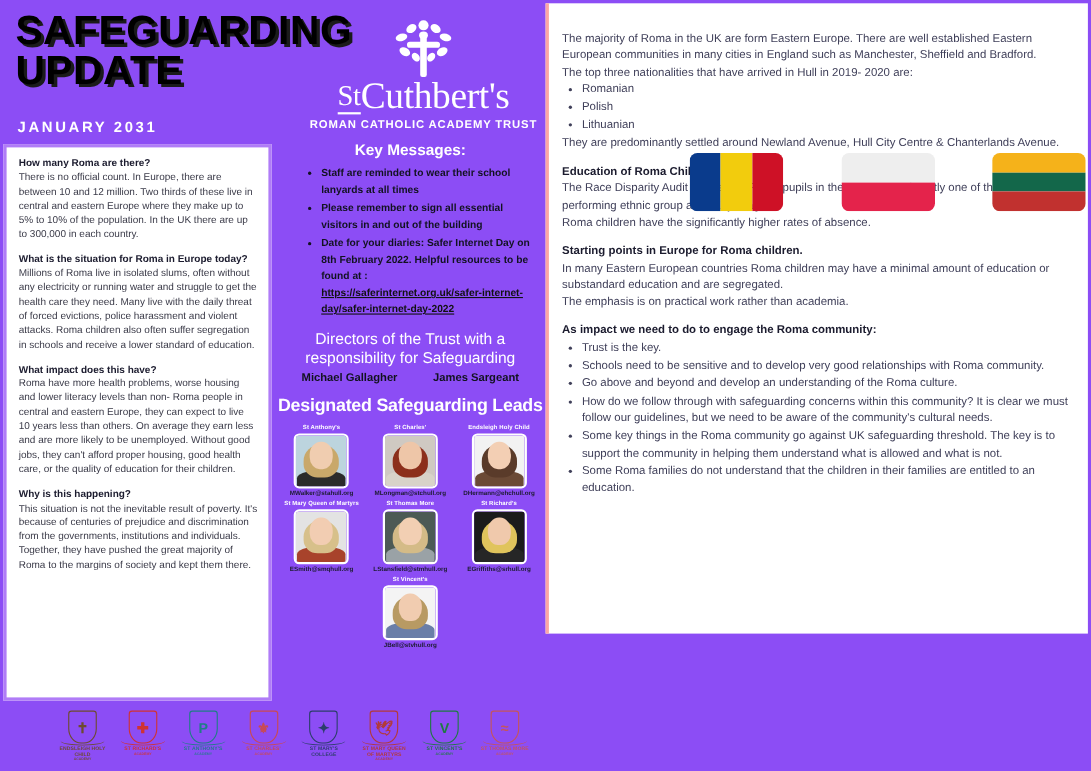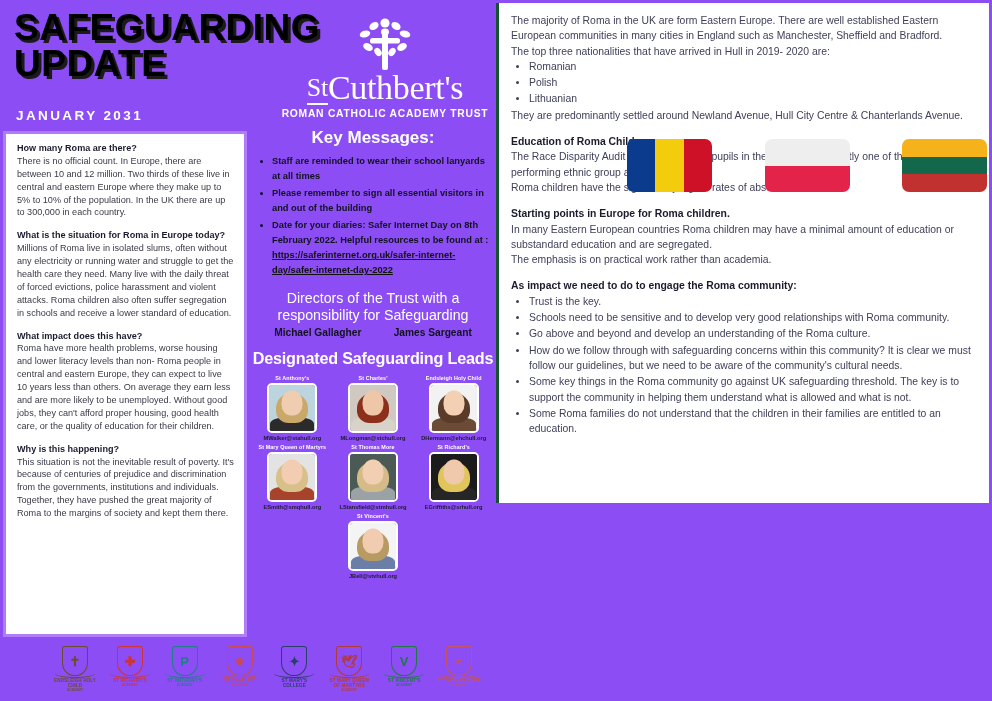--- a/index.html
+++ b/index.html
@@ -46,24 +46,24 @@
     font-size: 16.6px; font-weight: 700; color: #8a3ff0;
     letter-spacing: -.2px; margin-bottom: 6px; line-height: 1.05;
   }
   .qa { margin-bottom: 11px; }
   .qa h3 { font-size: 9.1px; font-weight: 700; color: #1b1b2e; line-height: 1.3; }
   .qa p  { font-size: 9.1px; color: #3a3a48; line-height: 1.42; }
 
   
   .mid { position: absolute; left: 252px; top: 128px; width: 242px; }
   .mid-h1 {
-    text-align: center; color: #fff; font-size: 17px; font-weight: 700;
+    text-align: center; color: #fff; font-size: 14px; font-weight: 700;
     margin-bottom: 6px;
   }
-  .mid-list { list-style: disc; margin: 0 4px 0 20px; color: #121220; }
+  .mid-list { list-style: disc; margin: 0 4px 0 40px; color: #121220; }
   .mid-list li {
     font-size: 9.3px; font-weight: 700; color: #121220;
     line-height: 1.62; margin-bottom: 2px;
   }
   .mid-link { color: #111; text-decoration: underline; font-weight: 700; display:block; line-height:1.62;}
   .mid-h2 {
     text-align:center; color:#fff; font-size: 14.2px; font-weight: 400;
     line-height: 1.18; margin-top: 12px;
   }
   .dirs { display:flex; justify-content:space-around; margin-top: 3px; padding: 0 6px; }
@@ -97,22 +97,22 @@
   }
 
   
   .right { position: absolute; left: 496px; top: 3px; width: 493px; height: 677px; }
   .right-hdr {
     height: 56px; background: #8c4df5; color: #fff; text-align:center;
     font-size: 14.6px; font-weight: 700; letter-spacing: 1.9px;
     display:flex; align-items:center; justify-content:center;
   }
   .right-body {
-    background:#fff; border-left: 3px solid #14532d;
-    height: 500px; padding: 10px 13px 0 12px; overflow:hidden;
+    background:#fff; border-left: 3px solid #fca5a5;
+    height: 573px; padding: 25px 13px 0 12px; overflow:hidden;
   }
   .right-body p, .right-body li { font-size: 10.4px; color: #40405a; line-height: 1.47; }
   .right-body h4 { font-size: 10.4px; font-weight: 700; color: #1b1b2e; line-height: 1.47; }
   .right-body ul { margin-left: 18px; }
   .right-body ul li { margin-bottom: 1px; }
   .spacer { height: 11px; }
   .flags-row { position: absolute; left: 128px; top: 136px; width: 360px; display:flex; justify-content:space-between;}
   .flag { width: 85px; height: 53px; border-radius: 7px; overflow: hidden; display:flex; }
   .flag.h { flex-direction: column; }
   .flag .s { flex: 1; }

